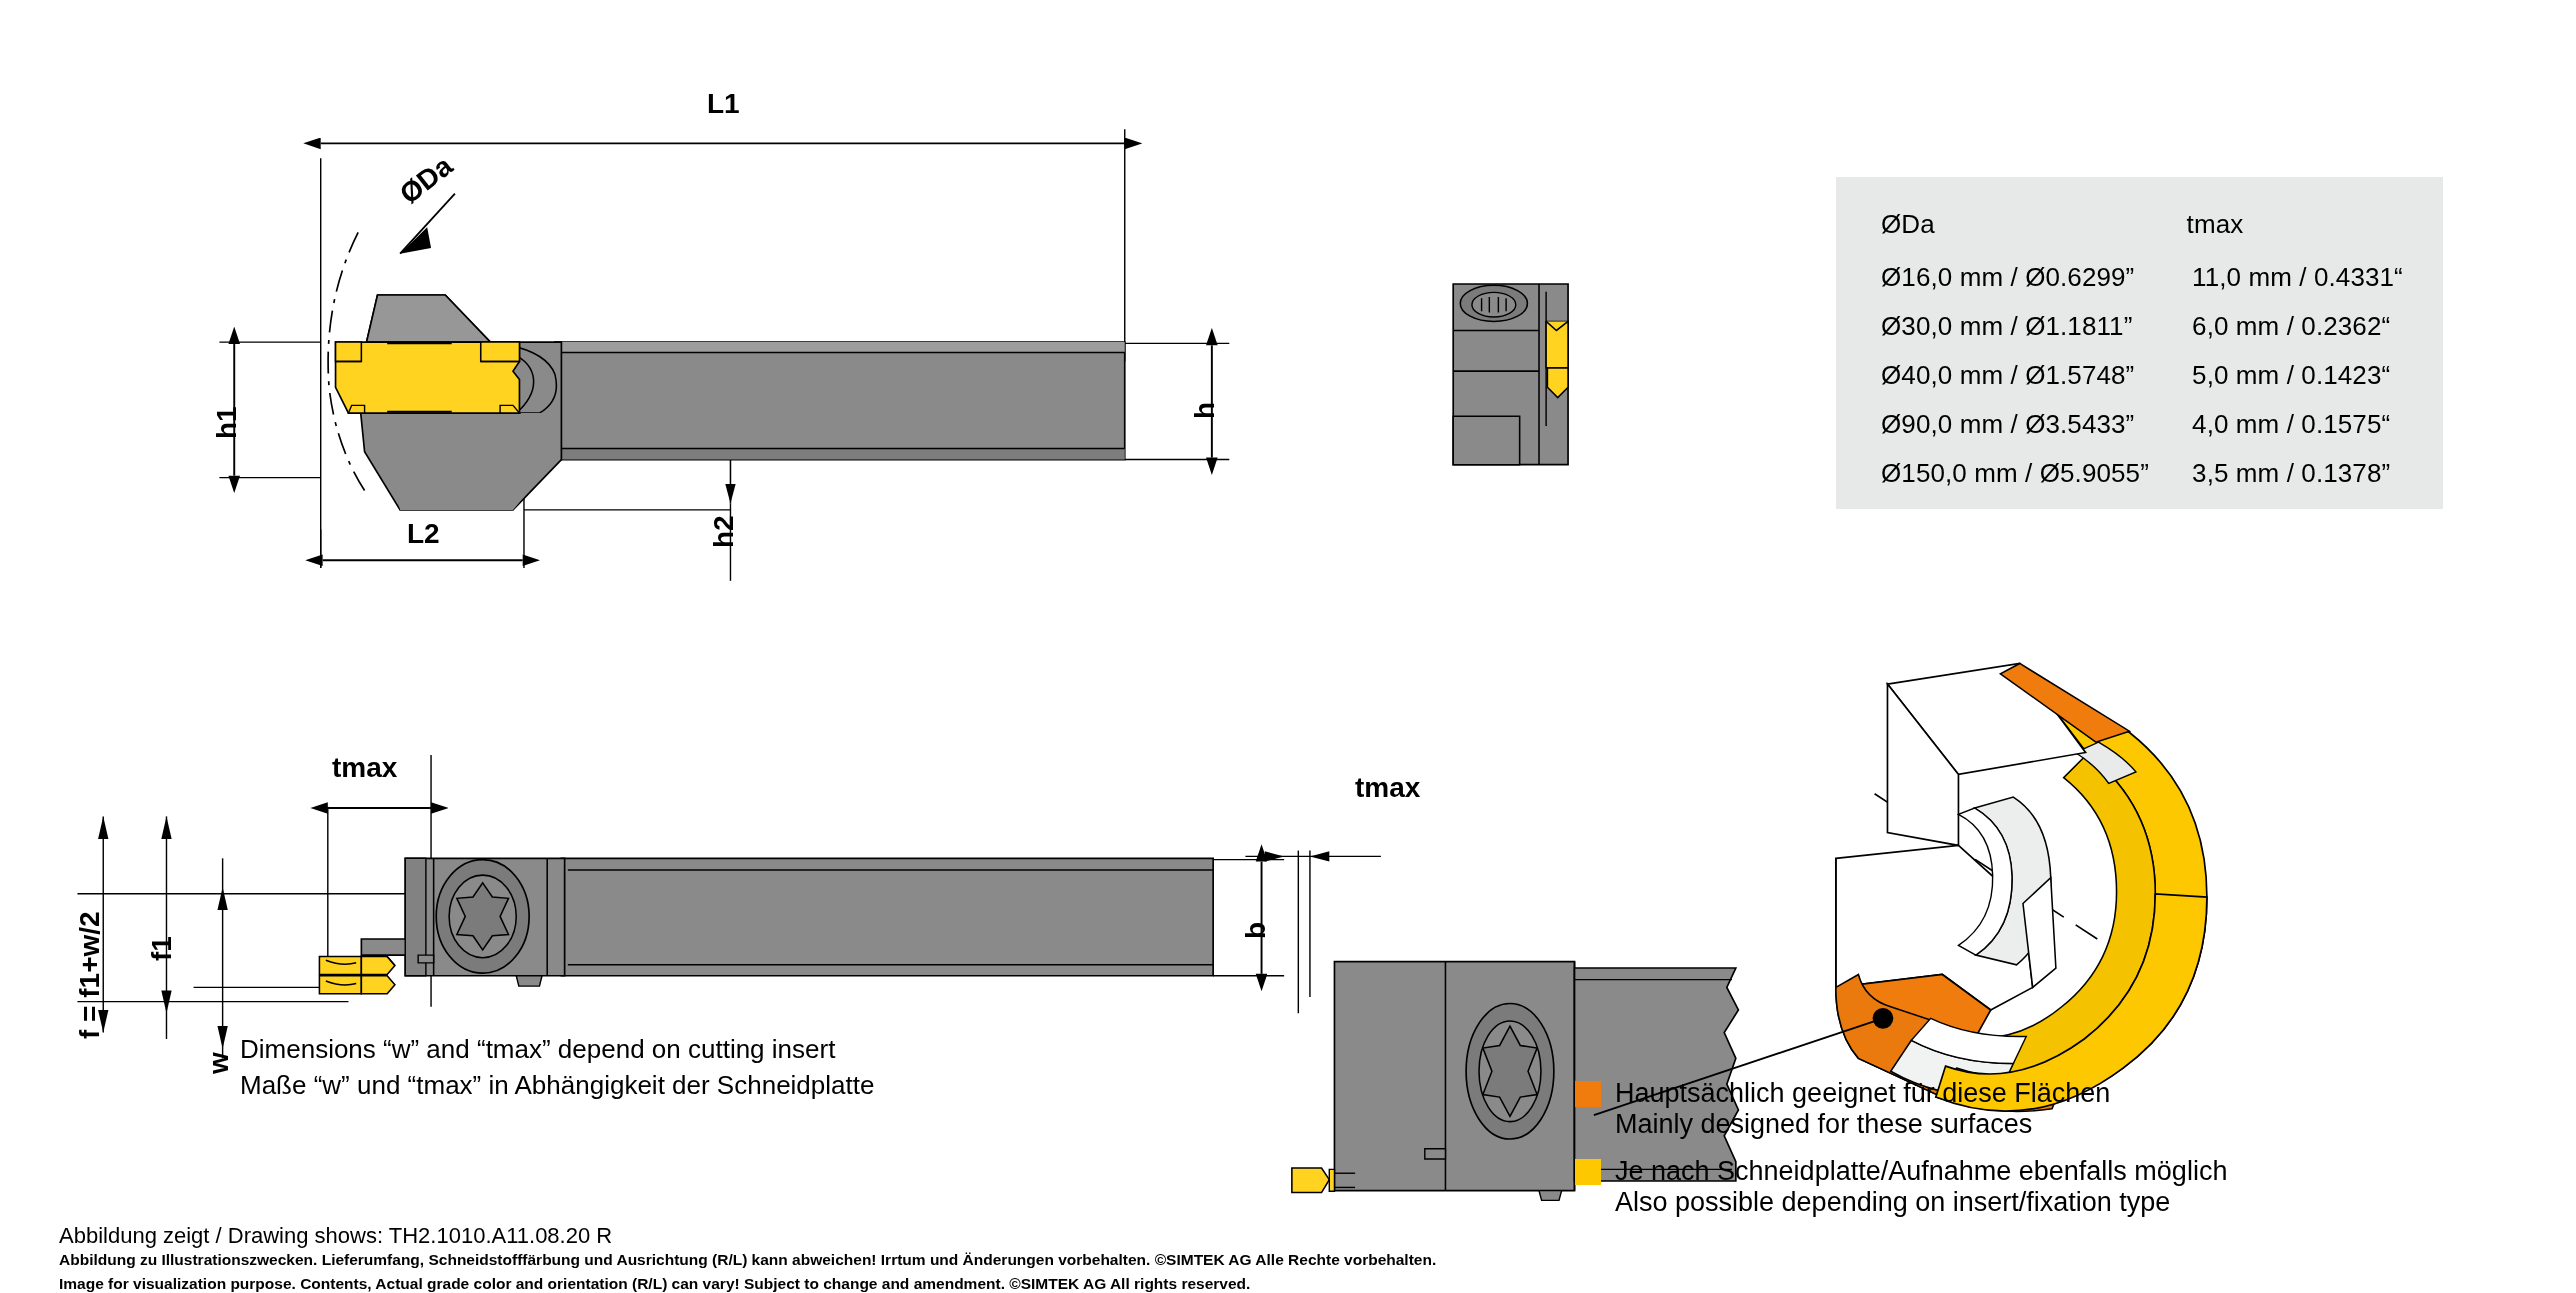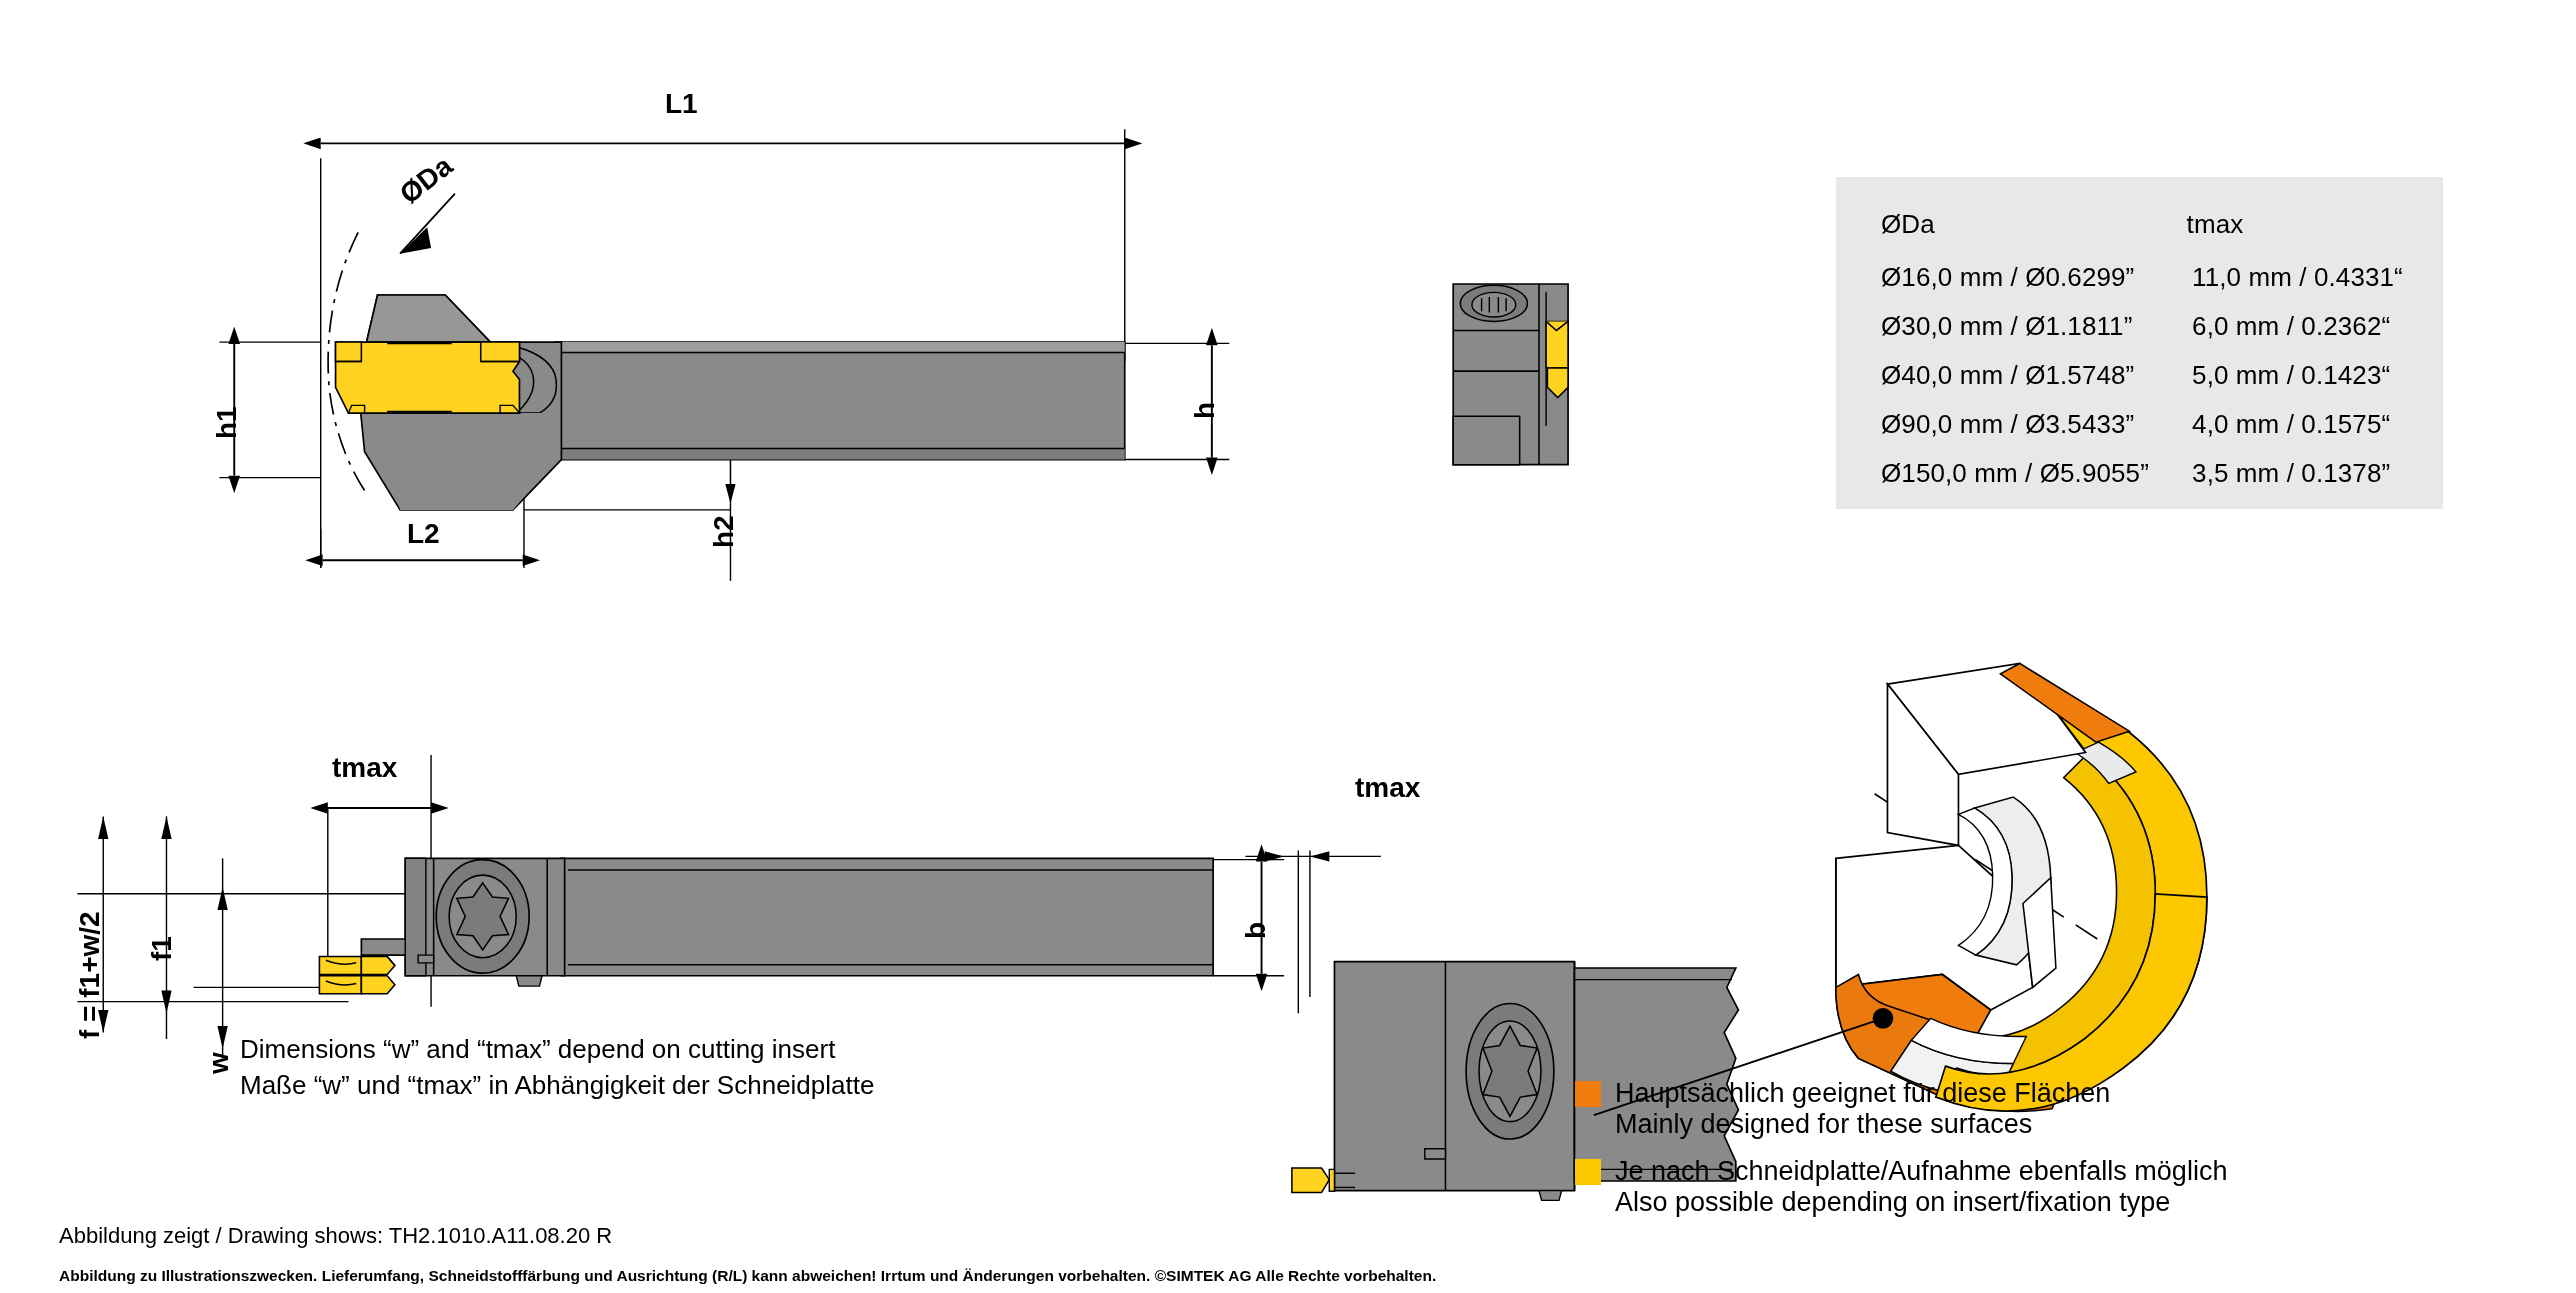--- a/index.html
+++ b/index.html
@@ -36,21 +36,21 @@
 
   
   .insert-note{
     position:absolute;left:240px;top:1032px;
     font-size:26px;line-height:1.38;white-space:nowrap;
   }
 
   
   .footer{position:absolute;left:59px;top:1223px;}
   .footer-title{font-size:22px;line-height:1.15;white-space:nowrap;}
-  .footer-fine{font-size:15.5px;line-height:1.55;margin-top:16px;white-space:nowrap;font-weight:bold;}
+  .footer-fine{font-size:15.5px;line-height:1.55;margin-top:0;white-space:nowrap;font-weight:bold;}
 </style>
 </head>
 <body>
 
 <div class="page">
 
   <svg class="dwg" viewBox="0 0 3992 2005">
     <defs>
       <marker id="arrL" markerWidth="10" markerHeight="10" refX="9" refY="3" orient="auto" markerUnits="strokeWidth">
         <path d="M9,0 L9,6 L0,3 z" fill="#000"></path>
@@ -258,21 +258,21 @@
 
         <path d="M3150 1530 L3135 1400 L3178 1360 L3186 1500 Z" fill="#ffffff" stroke="#000" stroke-width="2.4"></path>
 
         <circle cx="2918" cy="1578" r="16" fill="#000" stroke="none"></circle>
         <line x1="2918" y1="1578" x2="2470" y2="1728" stroke="#000" stroke-width="3"></line>
       </g>
 
     </g>
   </svg>
 
-  <div class="dim" style="left:665px;top:90px;text-align:center;">L1</div>
+  <div class="dim" style="left:707px;top:90px;text-align:center;">L1</div>
   <div class="dim" style="left:407px;top:520px;">L2</div>
   <div class="dim" style="left:395px;top:187px;transform-origin:0 0;transform:rotate(-38deg);">ØDa</div>
   <div class="dim" style="left:1191px;top:419px;transform-origin:0 0;transform:rotate(-90deg);">h</div>
   <div class="dim" style="left:213px;top:439px;transform-origin:0 0;transform:rotate(-90deg);">h1</div>
   <div class="dim" style="left:710px;top:548px;transform-origin:0 0;transform:rotate(-90deg);">h2</div>
   <div class="dim" style="left:1242px;top:939px;transform-origin:0 0;transform:rotate(-90deg);">b</div>
   <div class="dim" style="left:76px;top:1039px;transform-origin:0 0;transform:rotate(-90deg);">f = f1+w/2</div>
   <div class="dim" style="left:148px;top:961px;transform-origin:0 0;transform:rotate(-90deg);">f1</div>
   <div class="dim" style="left:205px;top:1074px;transform-origin:0 0;transform:rotate(-90deg);">w</div>
   <div class="dim" style="left:332px;top:754px;">tmax</div>

